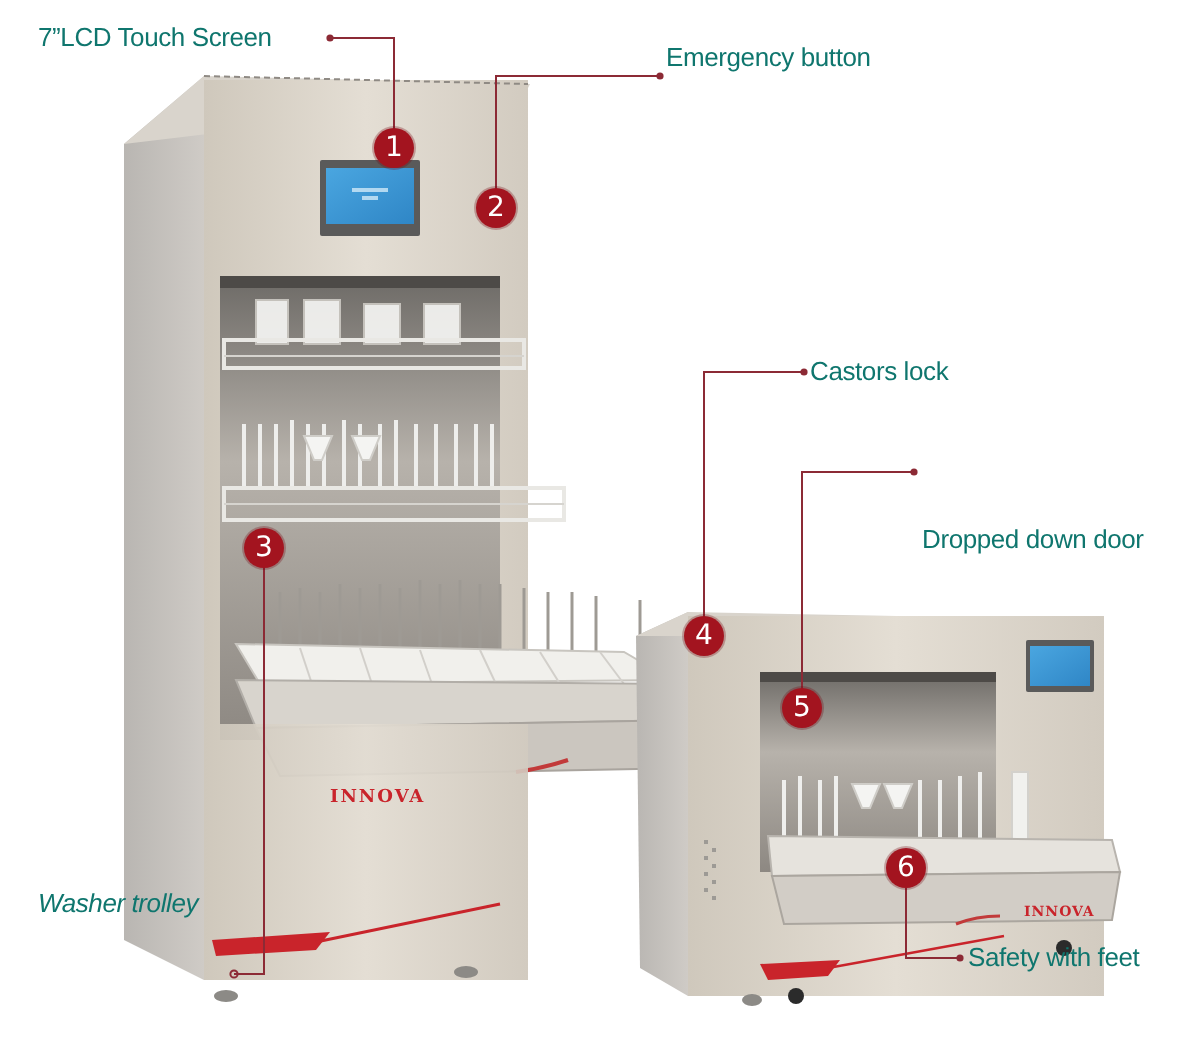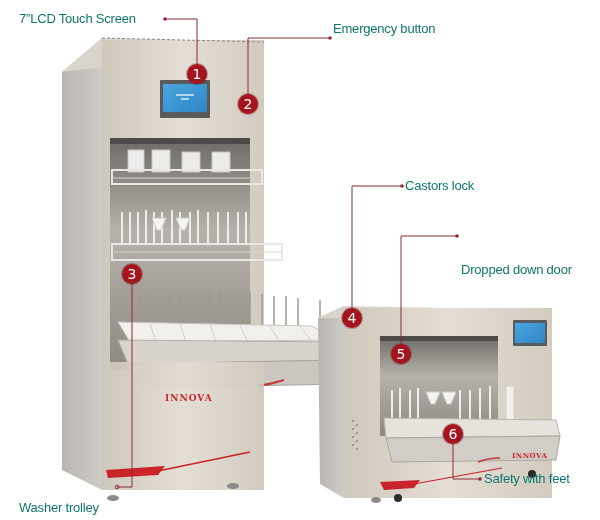--- a/index.html
+++ b/index.html
@@ -204,21 +204,21 @@
     <circle cx="457" cy="236" r="1.8"></circle>
     <circle cx="480" cy="479" r="1.8"></circle>
     <circle cx="117" cy="487" r="1.8" fill="none" stroke="#8c2a35"></circle>
   </g>
 </svg>
 
 <div class="label" style="left:19px;top:11px;">7”LCD Touch  Screen</div>
 <div class="label" style="left:333px;top:21px;">Emergency button</div>
 <div class="label" style="left:405px;top:178px;">Castors lock</div>
 <div class="label" style="left:461px;top:228px;margin-top:34px;">Dropped down door</div>
-<div class="label" style="left:19px;top:500px;">Washer trolley</div>
+<div class="label" style="left:19px;top:444px;font-style:italic;">Washer trolley</div>
 <div class="label" style="left:484px;top:471px;">Safety with feet</div>
 
 <div class="badge" style="left:187px;top:64px;">1</div>
 <div class="badge" style="left:238px;top:94px;">2</div>
 <div class="badge" style="left:122px;top:264px;">3</div>
 <div class="badge" style="left:342px;top:308px;">4</div>
 <div class="badge" style="left:391px;top:344px;">5</div>
 <div class="badge" style="left:443px;top:424px;">6</div>
 
 </body></html>

